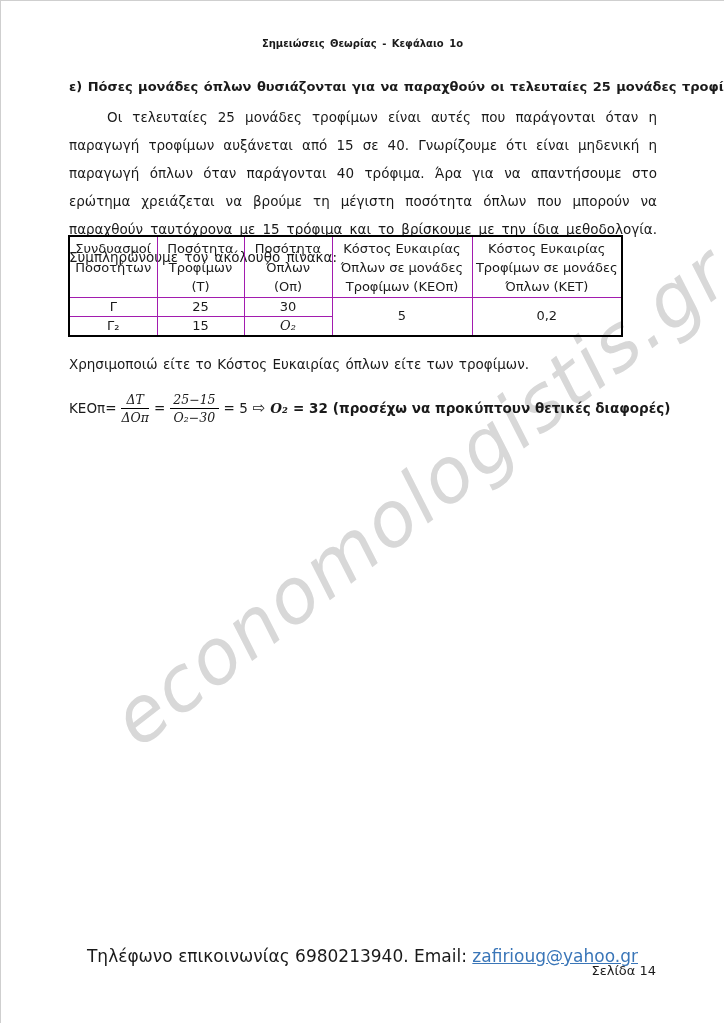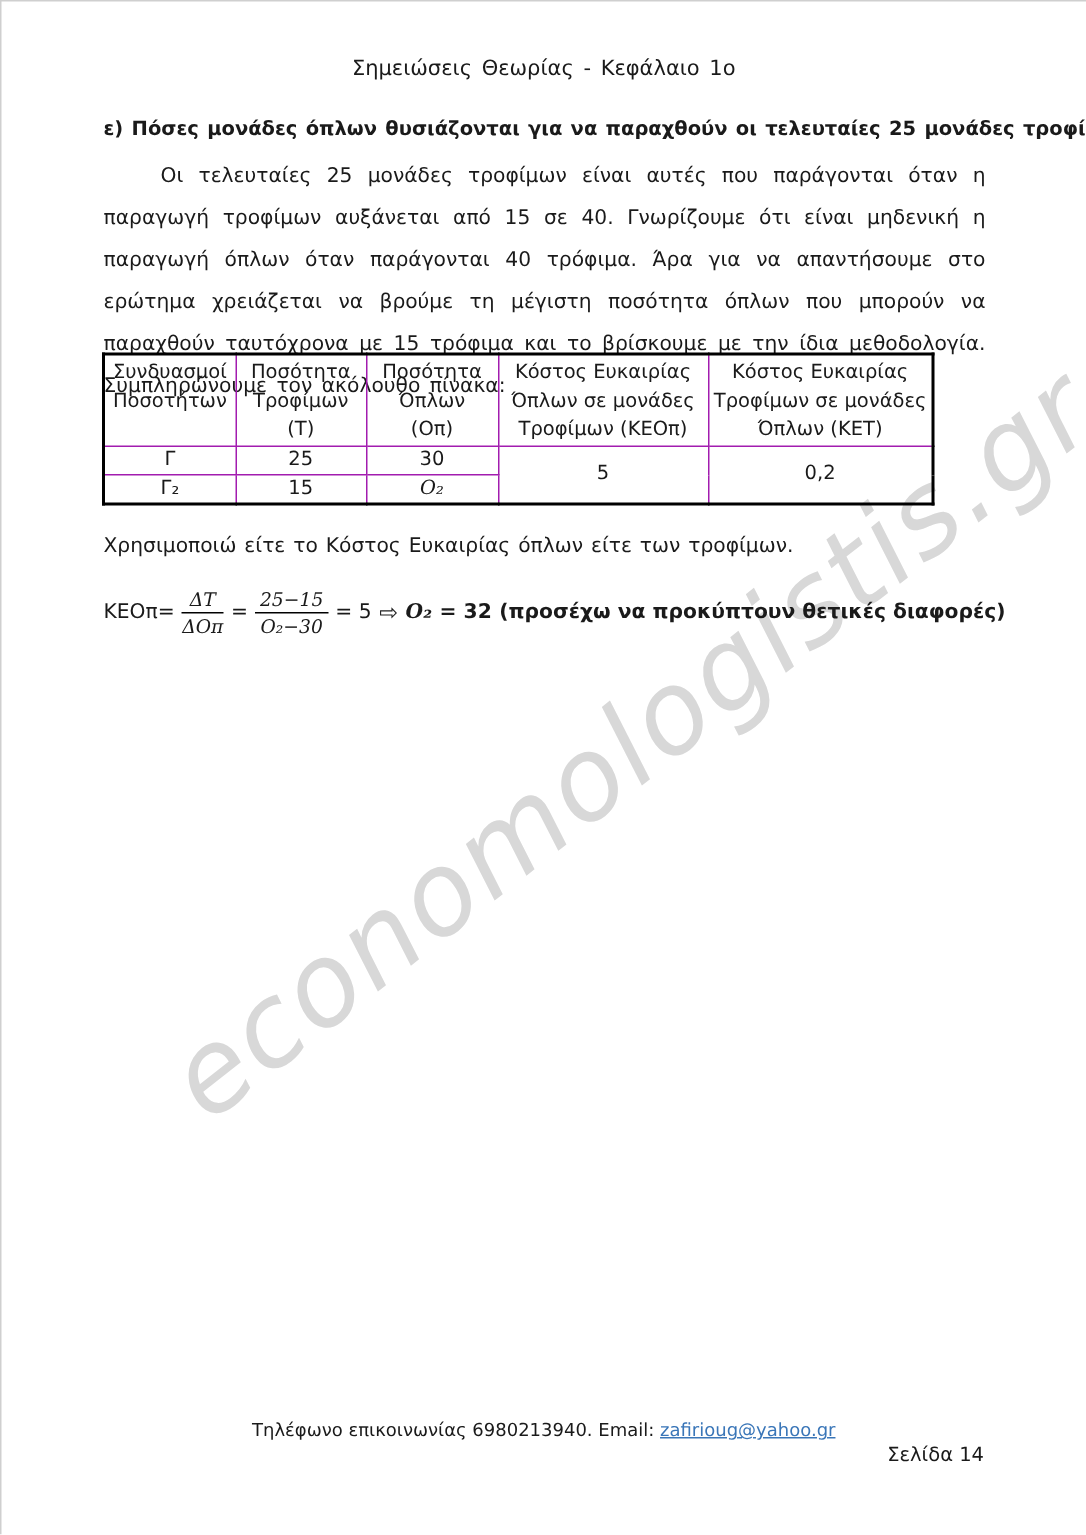--- a/index.html
+++ b/index.html
@@ -11,21 +11,21 @@
   }
   .watermark {
     position:absolute; left:-60px; top:440px; width:960px; height:110px;
     line-height:110px; text-align:center; font-size:76px; font-style:italic;
     color:#d8d8d8; transform:rotate(-38deg); z-index:0; pointer-events:none;
     letter-spacing:2px; white-space:nowrap;
   }
   .content { position:absolute; inset:0; z-index:1; }
   .title {
     position:absolute; top:37px; left:0; right:0; text-align:center;
-    font-size:14px; font-weight:normal; white-space:nowrap; word-spacing:2px;
+    font-size:10px; font-weight:bold; white-space:nowrap; word-spacing:2px;
   }
   .heading {
     position:absolute; top:78px; left:68px; font-size:13px; font-weight:bold;
     white-space:nowrap; word-spacing:1px;
   }
   .para1 {
     position:absolute; top:102px; left:68px; width:588px; font-size:13.5px;
     line-height:28px; text-align:justify; text-indent:38px; word-spacing:2px;
   }
   table.t {
@@ -59,21 +59,21 @@
   .result-var { font-family:"DejaVu Serif", serif; font-style:italic; font-weight:bold; }
   .bold { font-weight:bold; }
   .para2 {
     position:absolute; top:458px; left:68px; width:588px; font-size:13.5px;
     line-height:28px; text-align:justify; word-spacing:2px;
   }
   .footer-line1 {
     position:absolute; top:922px; left:0; right:0; text-align:center; font-size:13.5px;
   }
   .footer-line2 {
-    position:absolute; top:945px; left:0; right:0; text-align:center; font-size:12px;
+    position:absolute; top:945px; left:0; right:0; text-align:center; font-size:17px;
   }
   .email-link { color:#3a76b8; text-decoration:underline; }
   .page-num {
     position:absolute; top:962px; right:68px; font-size:13px; text-align:right;
   }
 </style>
 </head>
 <body>
 
 <div class="page">

